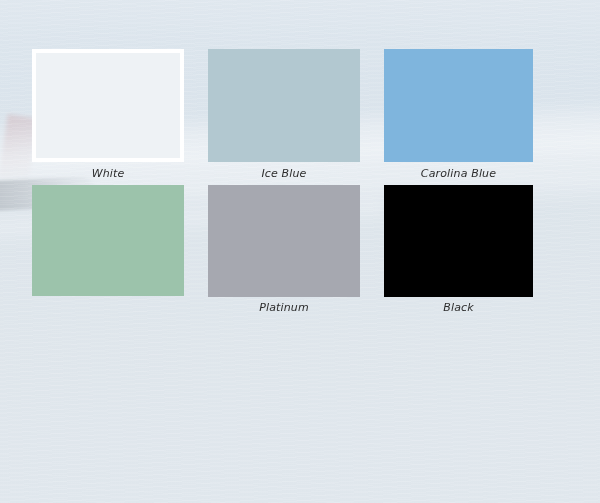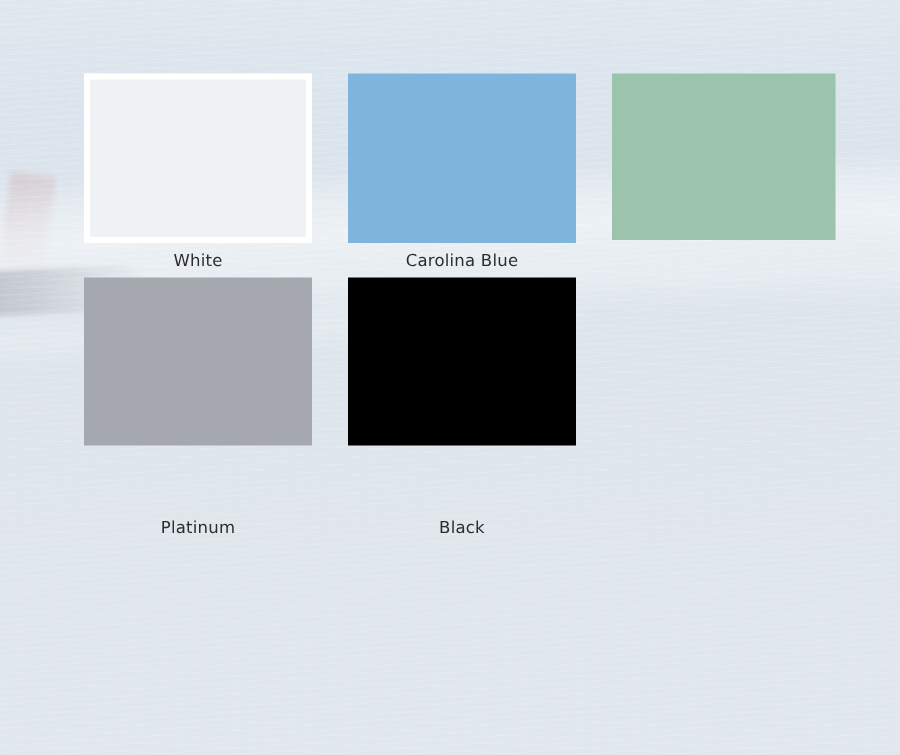--- a/index.html
+++ b/index.html
@@ -154,29 +154,30 @@
   
   .bg-haze {
     position: absolute;
     inset: 0;
     background: rgba(226,233,239,0.45);
   }
 
   
   #swatch-grid {
     position: absolute;
-    left: 56px;
+    left: 32px;
     top: 49px;
     width: 501px;
     height: 396px;
     display: grid;
     grid-template-columns: 152px 152px 149px;
     grid-template-rows: 136px 130px 130px;
     column-gap: 24px;
     row-gap: 0px;
+    font-style: italic;
   }
 
   .swatch-cell {
     display: flex;
     flex-direction: column;
     align-items: stretch;
   }
 
   .swatch-chip {
     width: 100%;
@@ -199,21 +200,21 @@
   }
 
   
   .row1 .swatch-chip { height: 113px; flex: 0 0 113px; }
   .row1 .swatch-label { height: 23px; }
 
   .row2 .swatch-chip { height: 111px; flex: 0 0 111px; }
   .row2 .swatch-label { height: 19px; line-height: 19px; }
 
   .row3 .swatch-chip { height: 112px; flex: 0 0 112px; }
-  .row3 .swatch-label { height: 18px; line-height: 22px; margin-top: 44px; }
+  .row3 .swatch-label { height: 18px; line-height: 22px; }
 </style>
 </head>
 <body>
 
 <div id="stage">
 
   <div class="bg-photo"></div>
   <div class="bg-wake"></div>
   <div class="bg-wake2"></div>
   <div class="bg-foam"></div>
@@ -223,20 +224,24 @@
   <div class="bg-ripple2"></div>
   <div class="bg-haze"></div>
 
   <div id="swatch-grid">
 
     <div class="swatch-cell row1 framed">
       <div class="swatch-chip" style="background-color: rgb(238, 242, 245);"></div>
       <div class="swatch-label">White</div>
     </div>
 
+    <div class="swatch-cell row1">
+      <div class="swatch-chip" style="background-color: rgb(178, 200, 208);"></div>
+      <div class="swatch-label">Ice Blue</div>
+    </div>
 
     <div class="swatch-cell row1">
       <div class="swatch-chip" style="background-color: rgb(127, 181, 221);"></div>
       <div class="swatch-label">Carolina Blue</div>
     </div>
 
 
 
     <div class="swatch-cell row2">
       <div class="swatch-chip" style="background-color: rgb(156, 195, 171);"></div>

